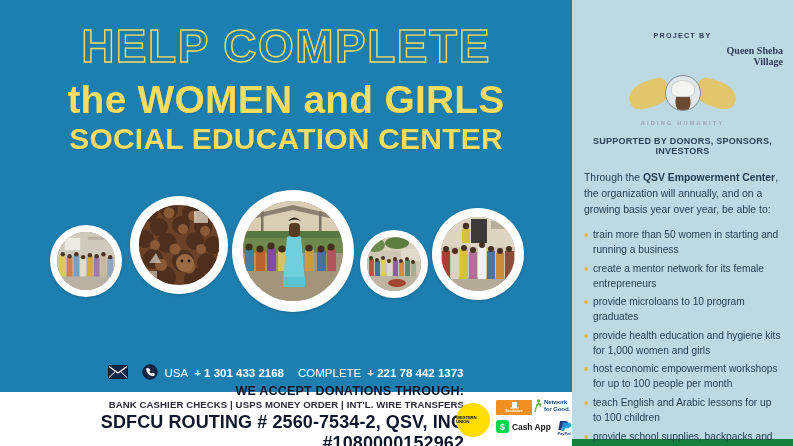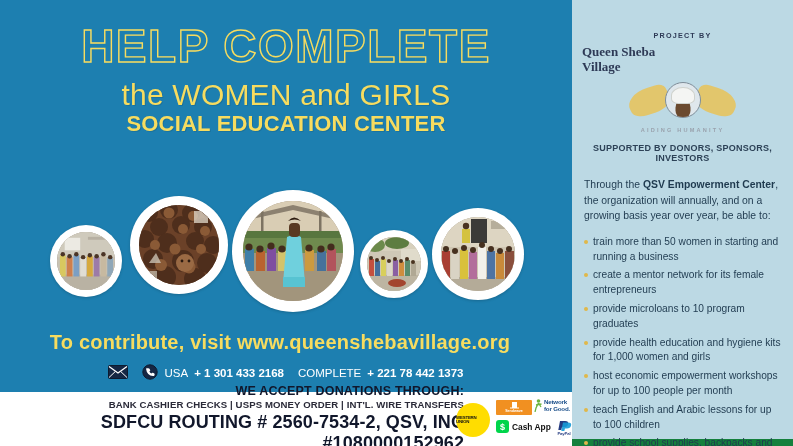--- a/index.html
+++ b/index.html
@@ -36,26 +36,26 @@
   .h-outline{
     font-size:46px;font-weight:bold;letter-spacing:1.5px;
     color:transparent;
     -webkit-text-stroke:1.4px #f7dc5f;
     text-shadow:none;
     line-height:1.05;
     font-family:"Liberation Sans", sans-serif;
   }
   .h-sub1{
     margin-top:8px;
-    font-size:30px;font-weight:normal;color:#f7dc5f;
+    font-size:39px;font-weight:bold;color:#f7dc5f;
     line-height:1.12;letter-spacing:.2px;
     text-shadow:1px 1px 0 rgba(0,0,0,.10);
   }
   .h-sub2{
-    font-size:22px;font-weight:bold;color:#f7dc5f;
+    font-size:30px;font-weight:bold;color:#f7dc5f;
     line-height:1.12;letter-spacing:.2px;
     text-shadow:1px 1px 0 rgba(0,0,0,.10);
   }
 
   
   .photos{
     position:absolute;left:40px;top:190px;width:520px;height:130px;
   }
   .circ{
     position:absolute;border-radius:50%;
@@ -127,21 +127,21 @@
     display:flex;flex-direction:column;align-items:center;justify-content:center;
   }
   .pp-t{font-size:4.2px;font-weight:bold;color:#253b80;letter-spacing:-.1px;}
 
   
   .project-by{
     text-align:center;font-size:7.2px;font-weight:bold;color:#2e3a56;
     letter-spacing:1.2px;padding-top:31px;
   }
   .qsv-name{
-    text-align:left;font-size:13px;font-weight:bold;color:#2e3a56;
+    text-align:right;font-size:10px;font-weight:bold;color:#2e3a56;
     line-height:1.12;margin-top:5px;font-family:"Liberation Serif", serif;
   }
   .qsv-mark{
     position:relative;width:221px;height:50px;margin-top:2px;left:-10px;
   }
   .wing{
     position:absolute;top:12px;width:42px;height:26px;
     background:#e9c257;border-radius:50% 50% 40% 40%;
     opacity:.85;
   }
@@ -376,21 +376,20 @@
               <circle cx="68" cy="32" r="3"></circle>
           </g>
           <rect x="21" y="12" width="8" height="14" fill="#d4c23f"></rect>
           <circle cx="25" cy="9" r="3.2" fill="#4a3220"></circle>
         </svg>
       </div>
     </div>
 
   </div>
 
-  <div class="contribute">To contribute, visit www.queenshebavillage.org</div>
 
   <div class="contact-row">
     <span class="ic">
       <svg width="20" height="14" viewBox="0 0 20 14">
         <rect x="0.5" y="0.5" width="19" height="13" rx="1" fill="#152744" stroke="#0d1b30"></rect>
         <path d="M1 1.5 L10 8 L19 1.5" stroke="#ffffff" stroke-width="1.3" fill="none"></path>
         <path d="M1 12.5 L7 6.8 M19 12.5 L13 6.8" stroke="#ffffff" stroke-width="1" fill="none"></path>
       </svg>
     </span>
 

